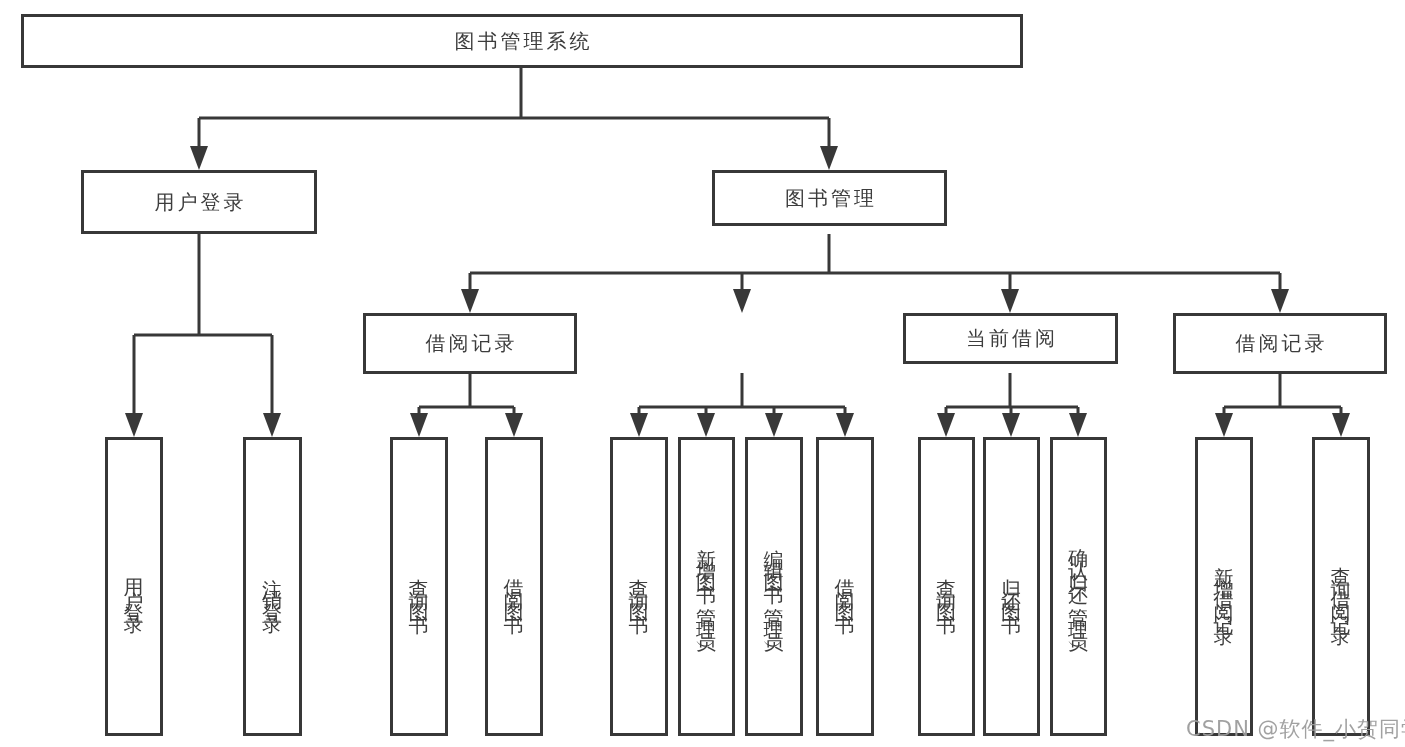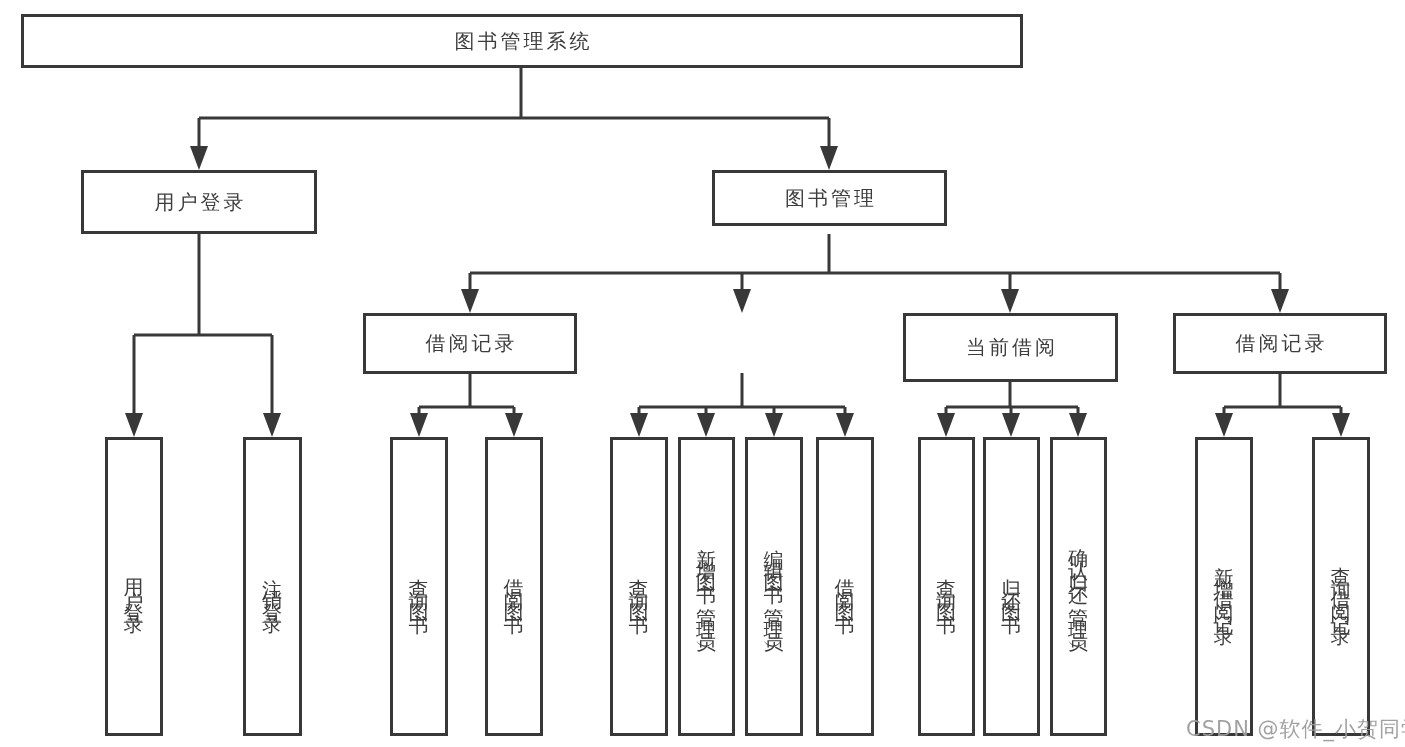--- a/index.html
+++ b/index.html
@@ -88,21 +88,21 @@
       <polygon points="1332,413 1350,413 1341,437"></polygon>
     </g>
   </svg>
 
   <div class="node h" style="left:21px;top:14px;width:1002px;height:54px">图书管理系统</div>
 
   <div class="node h" style="left:81px;top:170px;width:236px;height:64px">用户登录</div>
   <div class="node h" style="left:712px;top:170px;width:235px;height:56px">图书管理</div>
 
   <div class="node h" style="left:363px;top:313px;width:214px;height:61px">借阅记录</div>
-  <div class="node h" style="left:903px;top:313px;width:215px;height:69px">当前借阅</div>
+  <div class="node h" style="left:903px;top:313px;width:215px;height:51px">当前借阅</div>
   <div class="node h" style="left:1173px;top:313px;width:214px;height:61px">借阅记录</div>
 
   <div class="node v" style="left:105px;top:437px;width:58px;height:299px">用户登录</div>
   <div class="node v" style="left:243px;top:437px;width:59px;height:299px">注销登录</div>
 
   <div class="node v" style="left:390px;top:437px;width:58px;height:299px">查询图书</div>
   <div class="node v" style="left:485px;top:437px;width:58px;height:299px">借阅图书</div>
 
   <div class="node v" style="left:610px;top:437px;width:58px;height:299px">查询图书</div>
   <div class="node v" style="left:678px;top:437px;width:57px;height:299px">新增图书（管理员）</div>

